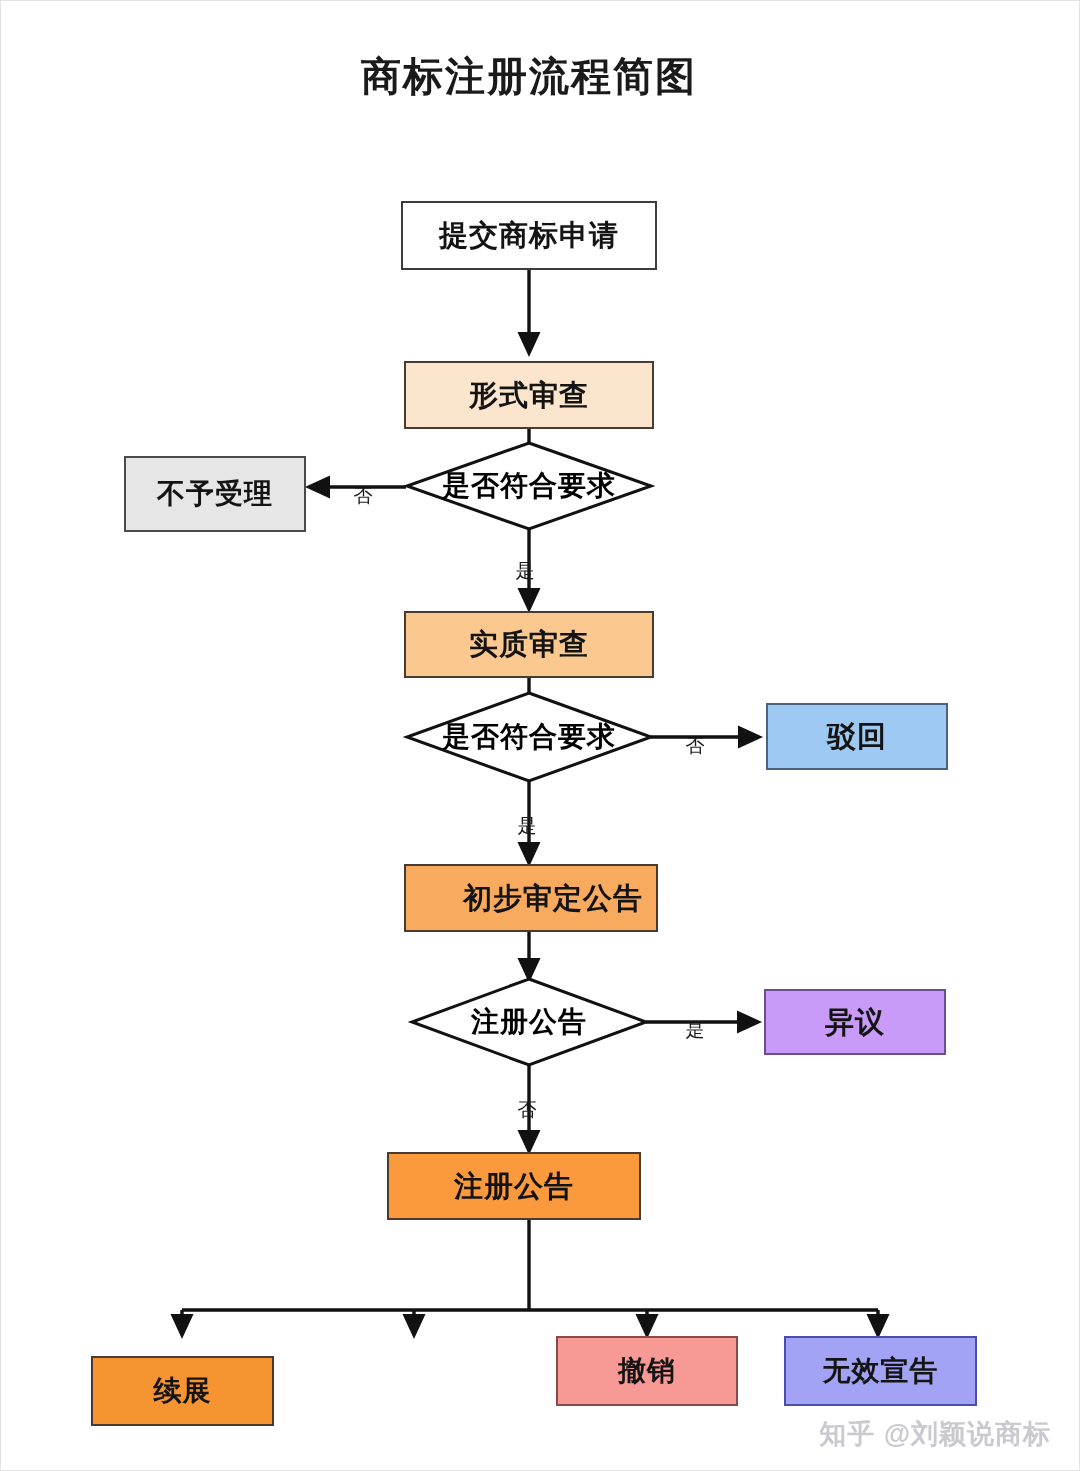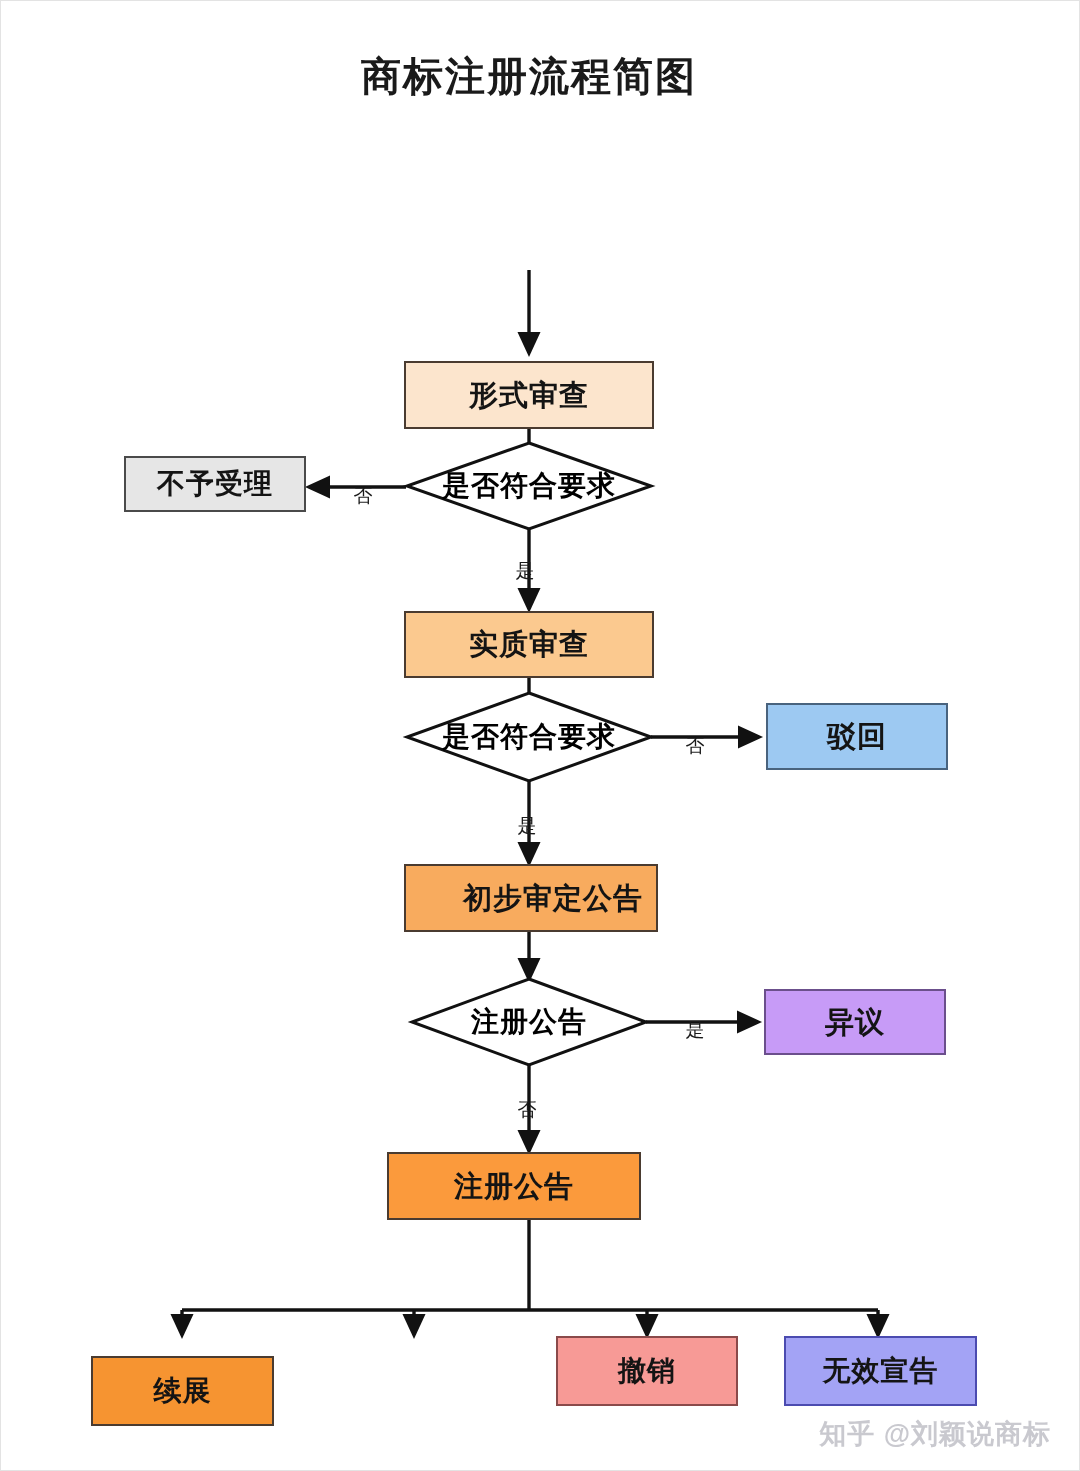--- a/index.html
+++ b/index.html
@@ -147,26 +147,29 @@
       <line x1="877" y1="1309" x2="877" y2="1334" marker-end="url(#arrow)"></line>
     </g>
 
     <g stroke="#111111" stroke-width="3" fill="#ffffff">
       <polygon points="528,442 650,485 528,528 406,485"></polygon>
       <polygon points="528,692 650,736 528,780 406,736"></polygon>
       <polygon points="528,978 645,1021 528,1064 411,1021"></polygon>
     </g>
   </svg>
 
+  <div class="node plain" style="left:400px; top:200px; width:256px; height:69px; font-size:29px; background:#ffffff;">
+    <span>提交商标申请</span>
+  </div>
 
   <div class="node" style="left:403px; top:360px; width:250px; height:68px; font-size:29px; background:#fce5cd;">
     <span>形式审查</span>
   </div>
 
-  <div class="node gray" style="left:123px; top:455px; width:182px; height:56px; font-size:28px; background:#e6e6e6;">
+  <div class="node gray" style="left:123px; top:455px; width:182px; height:76px; font-size:28px; background:#e6e6e6;">
     <span>不予受理</span>
   </div>
 
   <div class="node" style="left:403px; top:610px; width:250px; height:67px; font-size:29px; background:#fbc98f;">
     <span>实质审查</span>
   </div>
 
   <div class="node blue" style="left:765px; top:702px; width:182px; height:67px; font-size:29px; background:#9dc9f2;">
     <span>驳回</span>
   </div>

